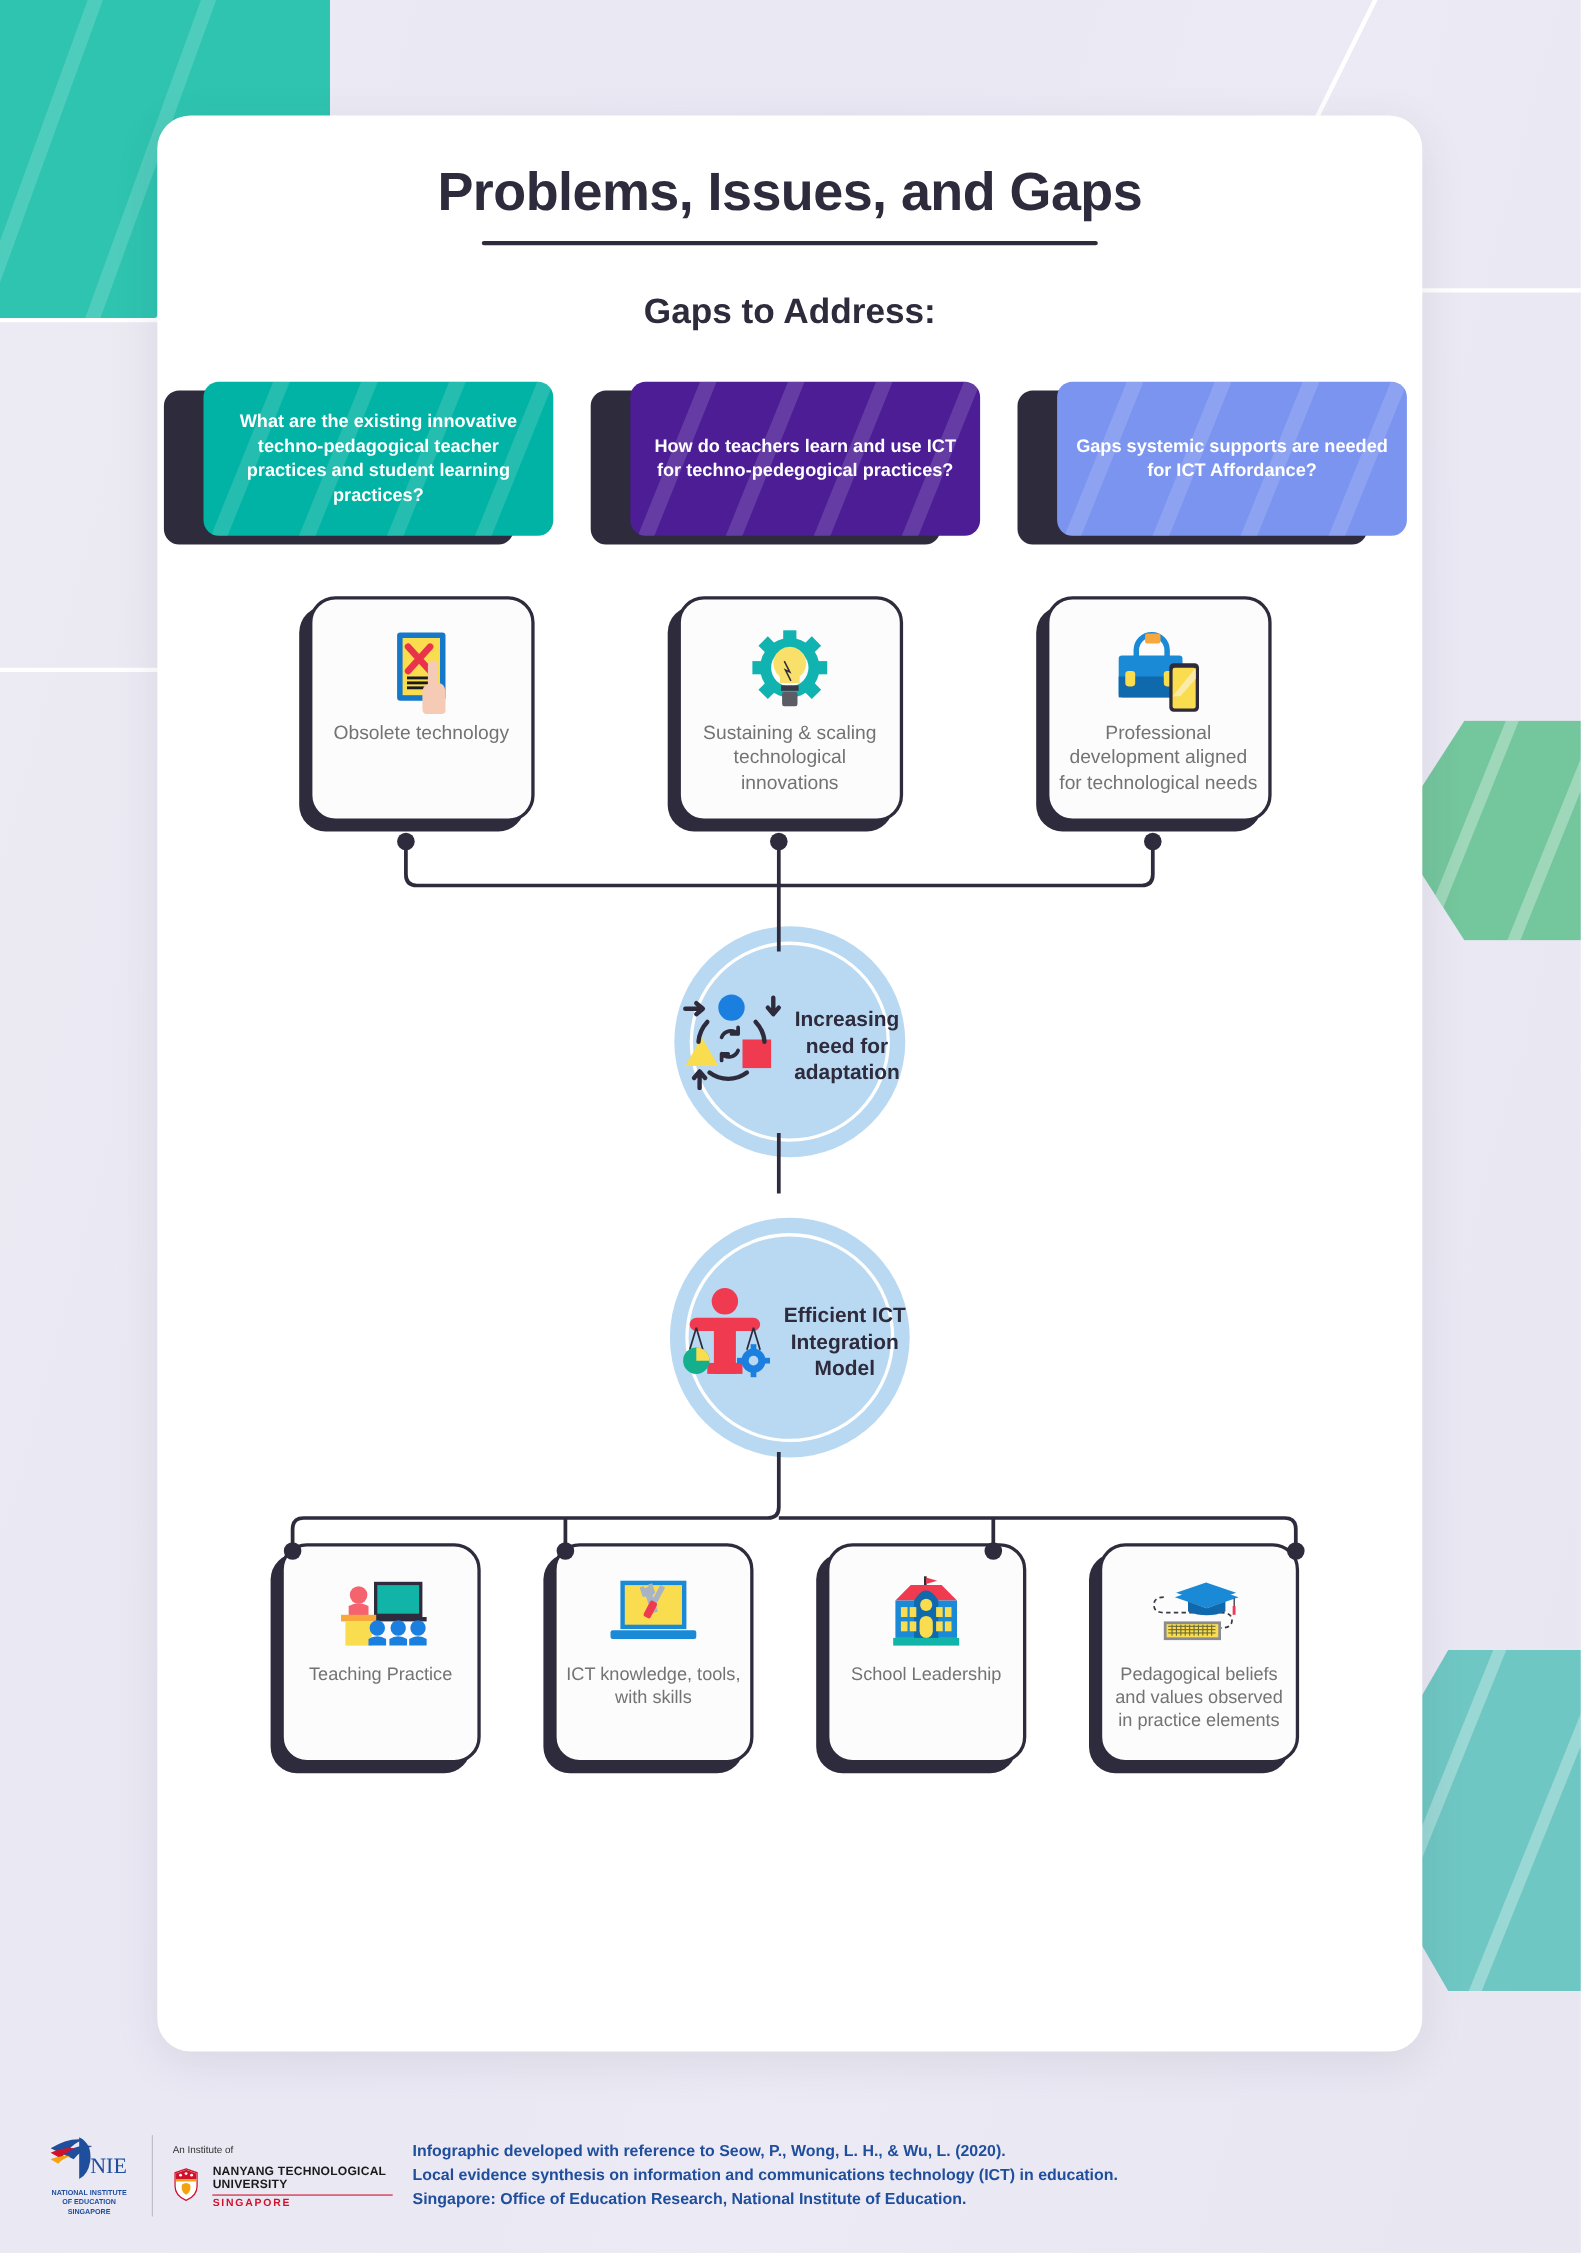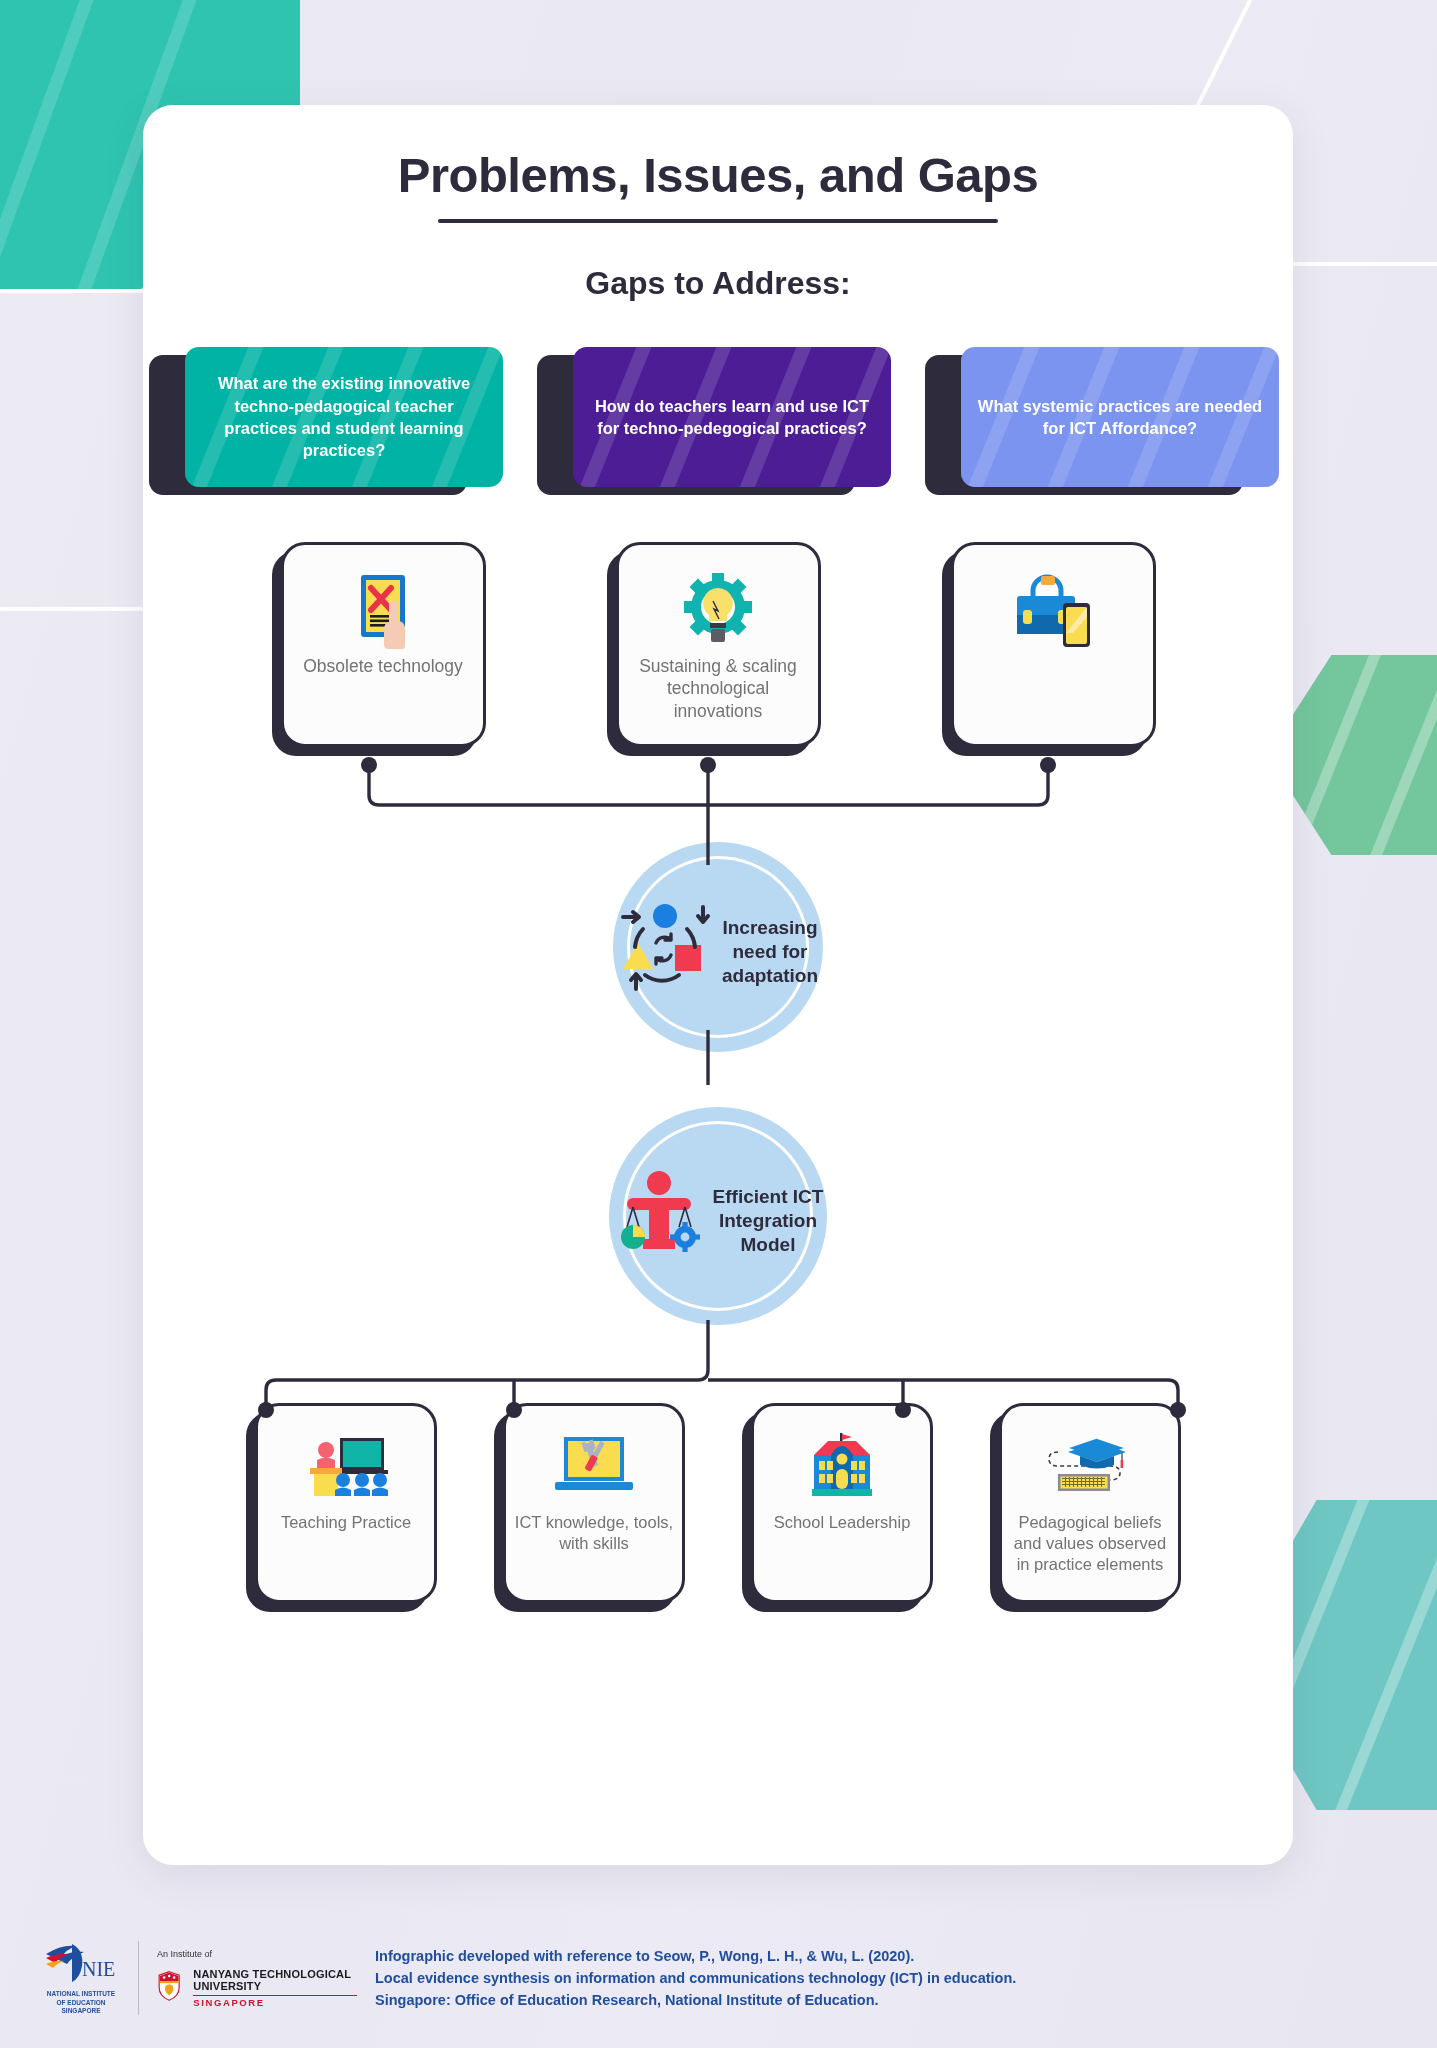--- a/index.html
+++ b/index.html
@@ -208,21 +208,21 @@
         <span class="txt">How do teachers learn and use ICT for techno-pedegogical practices?</span>
       </div>
     </div>
 
     <div class="gap-wrap">
       <div class="gap-card gc-blue">
         <span class="sh" style="left:30px"></span>
           <span class="sh" style="left:110px"></span>
         <span class="sh" style="left:190px"></span>
           <span class="sh" style="left:270px"></span>
-        <span class="txt">What systemic practices are needed for ICT Affordance?</span>
+        <span class="txt">Gaps systemic supports are needed for ICT Affordance?</span>
       </div>
     </div>
   </div>
 
   <div class="icon-row row2" style="gap:130px">
 
     <div class="icard-wrap">
       <div class="icard">
         <div class="iconbox">
           <svg width="76" height="78" viewBox="0 0 76 78">
@@ -273,20 +273,21 @@
             <rect x="30" y="5" width="14" height="9" rx="2" fill="#f6a83c"></rect>
             <rect x="6" y="25" width="58" height="38" rx="3" fill="#1b8ad6"></rect>
             <rect x="6" y="44" width="58" height="19" fill="#1069ad"></rect>
             <rect x="12" y="39" width="9" height="14" rx="3" fill="#f9dd4e"></rect>
             <rect x="47" y="39" width="9" height="14" rx="3" fill="#f9dd4e"></rect>
             <rect x="52" y="32" width="27" height="44" rx="4" fill="#2e2b3d"></rect>
             <rect x="55" y="36" width="21" height="37" rx="2" fill="#f9dd4e"></rect>
             <path d="M55,62 l21,-26 l0,10 l-14,16 z" fill="#fbeaa8"></path>
           </svg>
         </div>
+        <div class="label">Professional development aligned for technological needs</div>
       </div>
     </div>
   </div>
 
   <div class="circle-wrap" style="margin-top:95px">
     <div class="circ" style="width:210px;height:210px">
       <div class="cicon">
         <svg width="104" height="92" viewBox="0 0 104 92">
           <circle cx="52" cy="17" r="12" fill="#1b7fe0"></circle>
           <polygon points="25,44 40,70 10,70" fill="#f9dd4e"></polygon>

